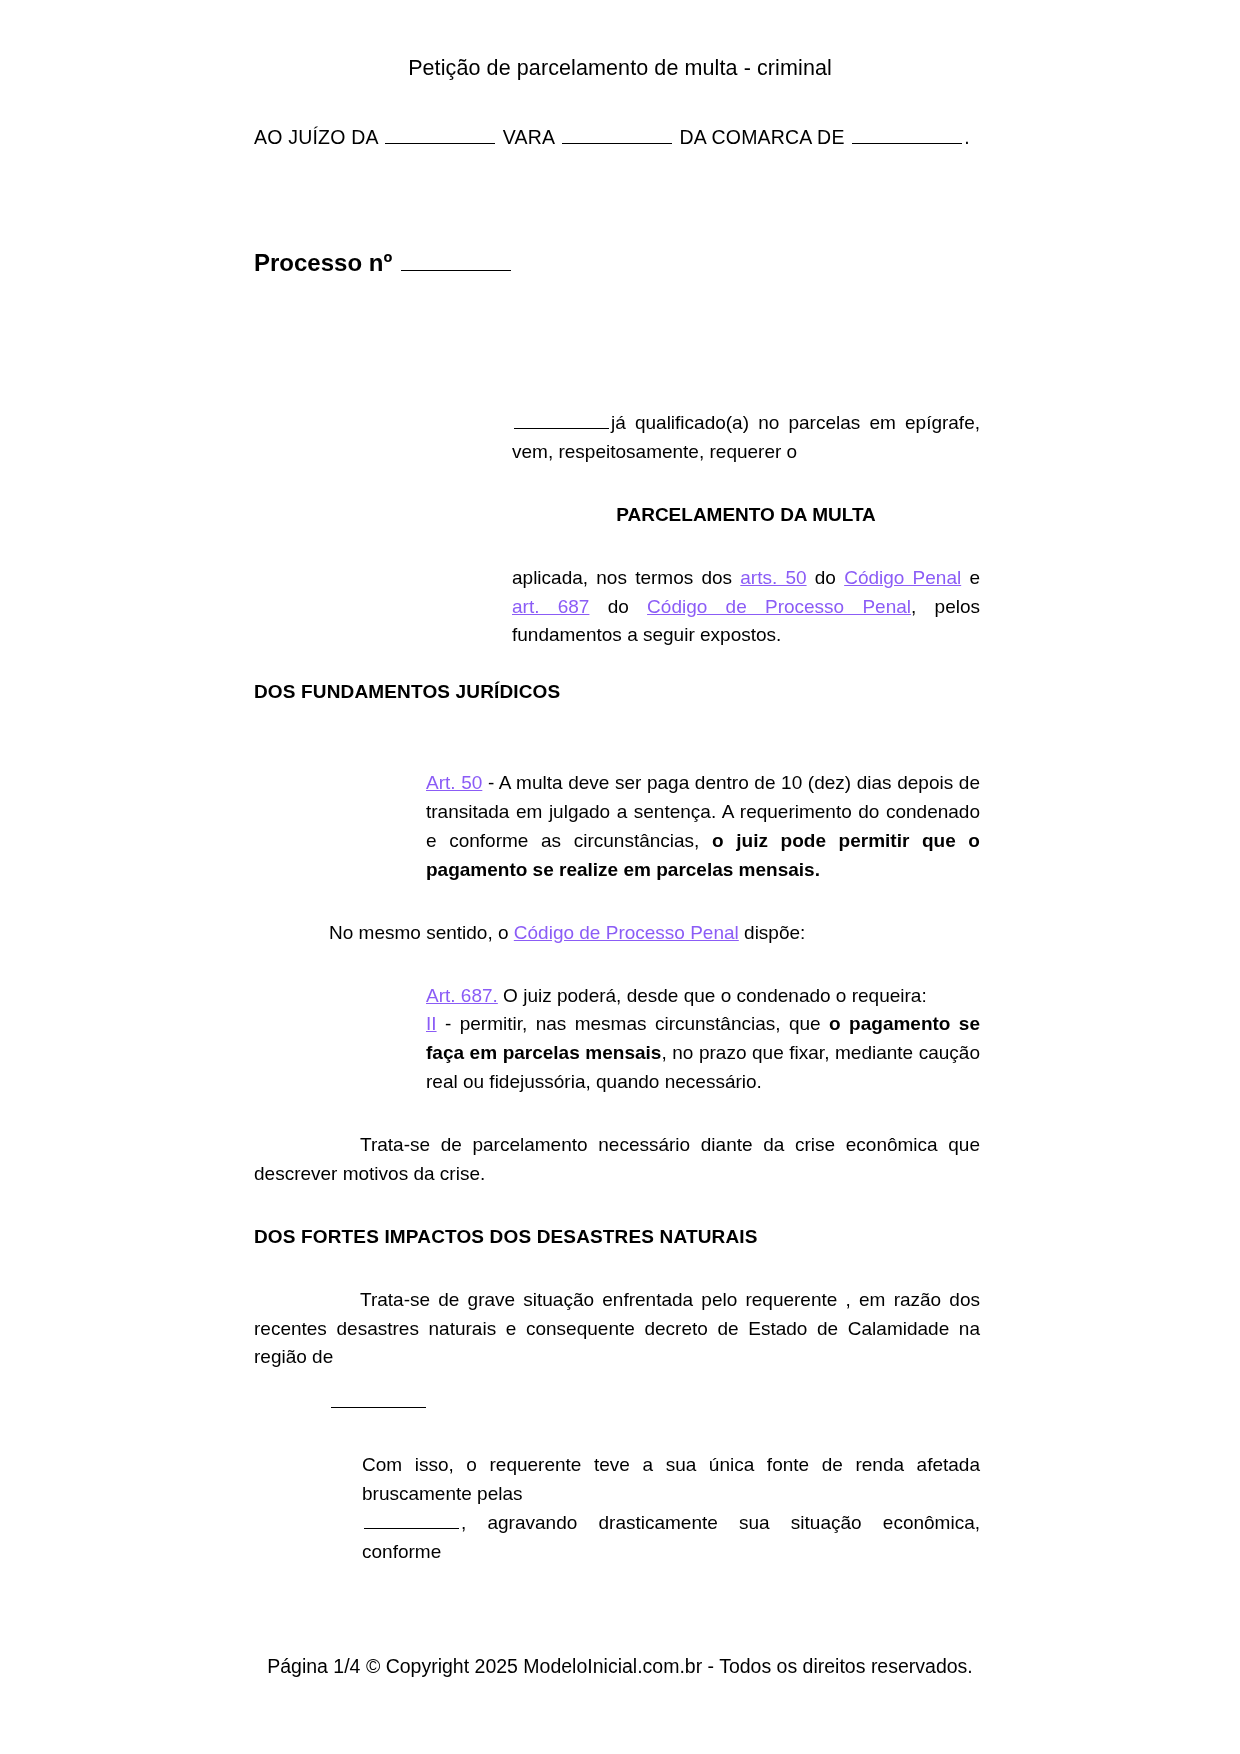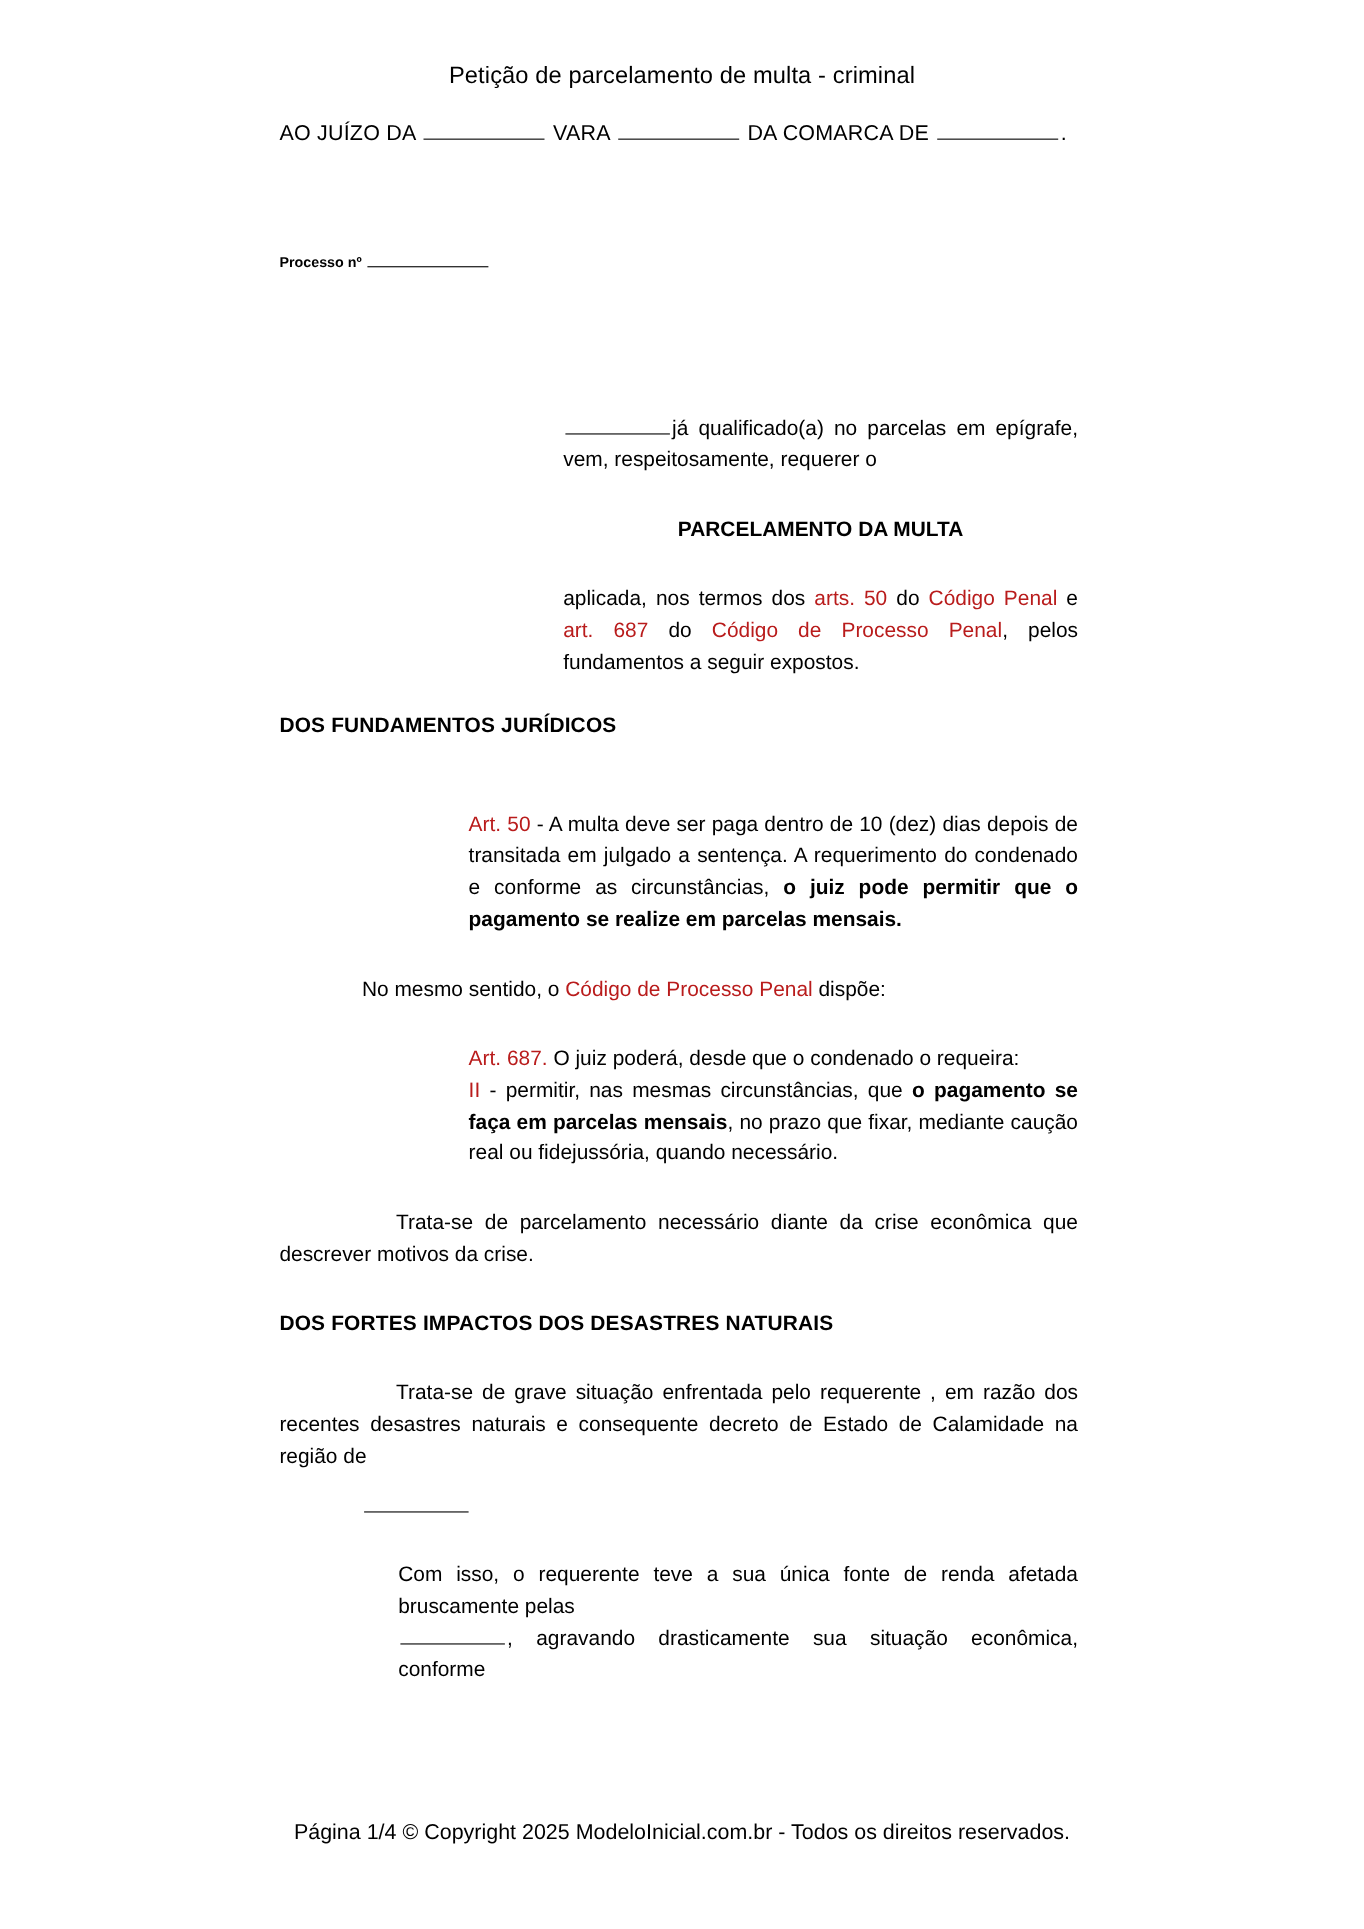--- a/index.html
+++ b/index.html
@@ -35,27 +35,28 @@
   }
   p {
     margin: 0;
     font-size: 19px;
     line-height: 1.52;
   }
   .justify { text-align: justify; text-align-last: left; }
   .bold { font-weight: bold; }
   .center { text-align: center; }
   .link {
-    color: #b91c1c;
+    color: #8b5cf6;
+    text-decoration: underline;
     cursor: pointer;
   }
   .b-xs { width: 105px; }
 
-  .row-juizo { margin-top: 24px; font-size: 19.5px; letter-spacing: 0.2px; }
-  .row-processo { margin-top: 92px; font-size: 13px; }
+  .row-juizo { margin-top: 40px; font-size: 19.5px; letter-spacing: 0.2px; }
+  .row-processo { margin-top: 92px; font-size: 24px; }
   .indent-blk {
     margin-left: 258px;
   }
   .indent-quote {
     margin-left: 172px;
   }
   .indent-half {
     margin-left: 75px;
   }
   .sec-head {

